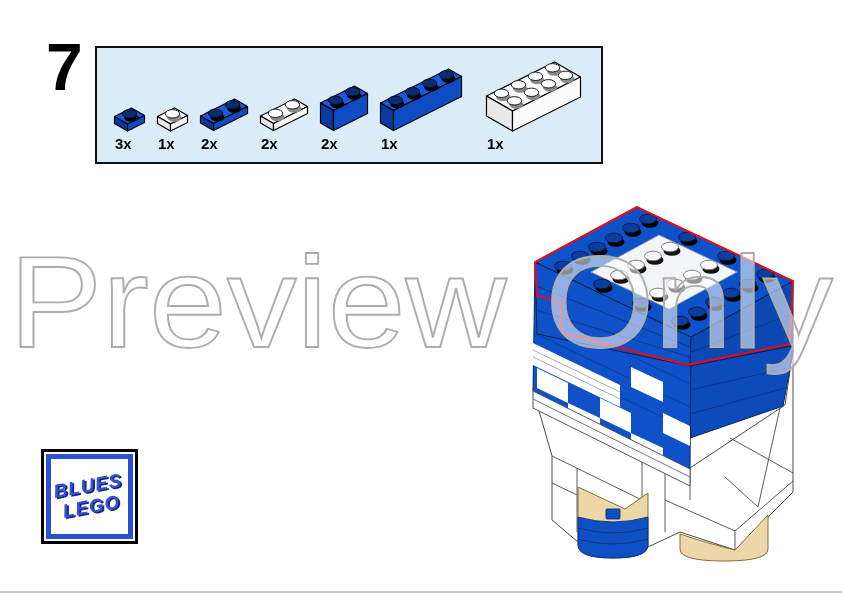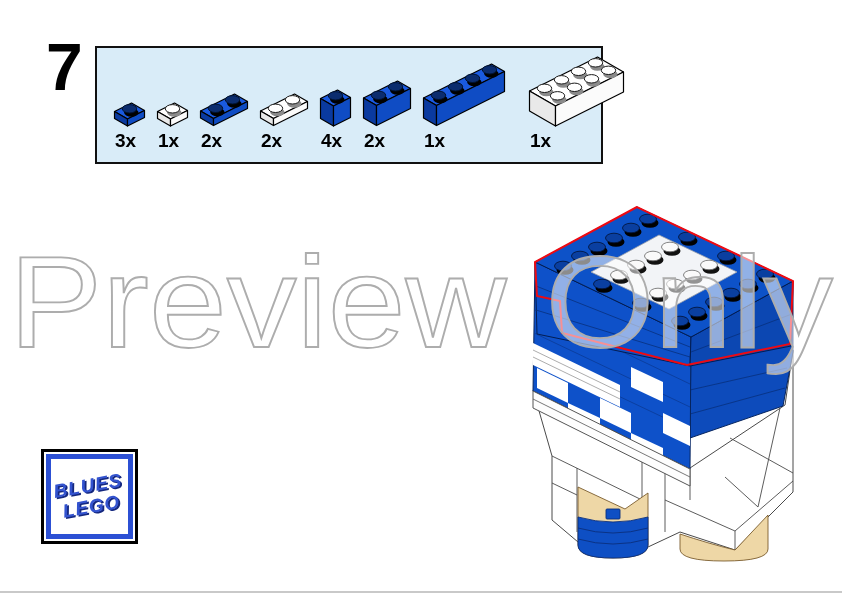--- a/index.html
+++ b/index.html
@@ -17,21 +17,21 @@
     position:absolute;left:95px;top:46px;width:508px;height:118px;
     background:#d9ecf8;border:2px solid #111;box-sizing:border-box;
     display:flex;align-items:flex-end;
   }
   .parts-row{
     display:flex;align-items:flex-end;gap:10px;
     padding:0 6px 10px 16px;width:100%;box-sizing:border-box;
   }
   .part-cell{display:flex;flex-direction:column;align-items:flex-start;}
   .part-cell:last-child{margin-left:12px;}
-  .part-qty{font-size:19px;font-weight:600;color:#000;margin-top:3px;padding-left:2px;}
+  .part-qty{font-size:15px;font-weight:600;color:#000;margin-top:3px;padding-left:2px;}
   
   .model{position:absolute;left:530px;top:200px;width:312px;height:365px;z-index:1;}
   
   .watermark{position:absolute;left:0;top:0;z-index:5;pointer-events:none;}
   
   .logo{
     position:absolute;left:41px;top:449px;width:97px;height:95px;z-index:2;
     background:#fff;border:3px solid #000;box-sizing:border-box;padding:2px;
   }
   .logo-inner{
@@ -93,30 +93,20 @@
           <svg viewBox="-1.5 -29 50 45" width="50" height="45">
             <polygon points="0,0 34,-17 47,-9.5 13,7.5" fill="#ffffff" stroke="#000" stroke-width="1.2" stroke-linejoin="round"></polygon>
             <polygon points="0,0 13,7.5 13,14.5 0,7" fill="#e9e9e9" stroke="#000" stroke-width="1.2" stroke-linejoin="round"></polygon>
             <polygon points="13,7.5 47,-9.5 47,-2.5 13,14.5" fill="#fbfbfb" stroke="#000" stroke-width="1.2" stroke-linejoin="round"></polygon>
             <ellipse cx="33.8" cy="-7.4" rx="7.2" ry="4.2" fill="#8a8a8a"></ellipse>
             <ellipse cx="32" cy="-11.2" rx="7.2" ry="4.2" fill="#ffffff" stroke="#1a1a1a" stroke-width="1"></ellipse>
             <ellipse cx="16.8" cy="1.1" rx="7.2" ry="4.2" fill="#8a8a8a"></ellipse>
             <ellipse cx="15" cy="-2.7" rx="7.2" ry="4.2" fill="#ffffff" stroke="#1a1a1a" stroke-width="1"></ellipse>
           </svg>
           <div class="part-qty">2x</div>
-        </div>
-        <div class="part-cell">
-          <svg viewBox="-1.5 -20.5 33 49.5" width="33" height="49.5">
-            <polygon points="0,0 17,-8.5 30,-1 13,7.5" fill="#1a5ae0" stroke="#000" stroke-width="1.2" stroke-linejoin="round"></polygon>
-            <polygon points="0,0 13,7.5 13,27.5 0,20" fill="#0a3aa0" stroke="#000" stroke-width="1.2" stroke-linejoin="round"></polygon>
-            <polygon points="13,7.5 30,-1 30,19 13,27.5" fill="#0f4cc4" stroke="#000" stroke-width="1.2" stroke-linejoin="round"></polygon>
-            <ellipse cx="16.8" cy="1.1" rx="7.2" ry="4.2" fill="#000000"></ellipse>
-            <ellipse cx="15" cy="-2.7" rx="7.2" ry="4.2" fill="#0b2c6e" stroke="#00112e" stroke-width="1"></ellipse>
-          </svg>
-          <div class="part-qty">4x</div>
         </div>
         <div class="part-cell">
           <svg viewBox="-1.5 -29 50 58" width="50" height="58">
             <polygon points="0,0 34,-17 47,-9.5 13,7.5" fill="#1a5ae0" stroke="#000" stroke-width="1.2" stroke-linejoin="round"></polygon>
             <polygon points="0,0 13,7.5 13,27.5 0,20" fill="#0a3aa0" stroke="#000" stroke-width="1.2" stroke-linejoin="round"></polygon>
             <polygon points="13,7.5 47,-9.5 47,10.5 13,27.5" fill="#0f4cc4" stroke="#000" stroke-width="1.2" stroke-linejoin="round"></polygon>
             <ellipse cx="33.8" cy="-7.4" rx="7.2" ry="4.2" fill="#000000"></ellipse>
             <ellipse cx="32" cy="-11.2" rx="7.2" ry="4.2" fill="#0b2c6e" stroke="#00112e" stroke-width="1"></ellipse>
             <ellipse cx="16.8" cy="1.1" rx="7.2" ry="4.2" fill="#000000"></ellipse>
             <ellipse cx="15" cy="-2.7" rx="7.2" ry="4.2" fill="#0b2c6e" stroke="#00112e" stroke-width="1"></ellipse>

